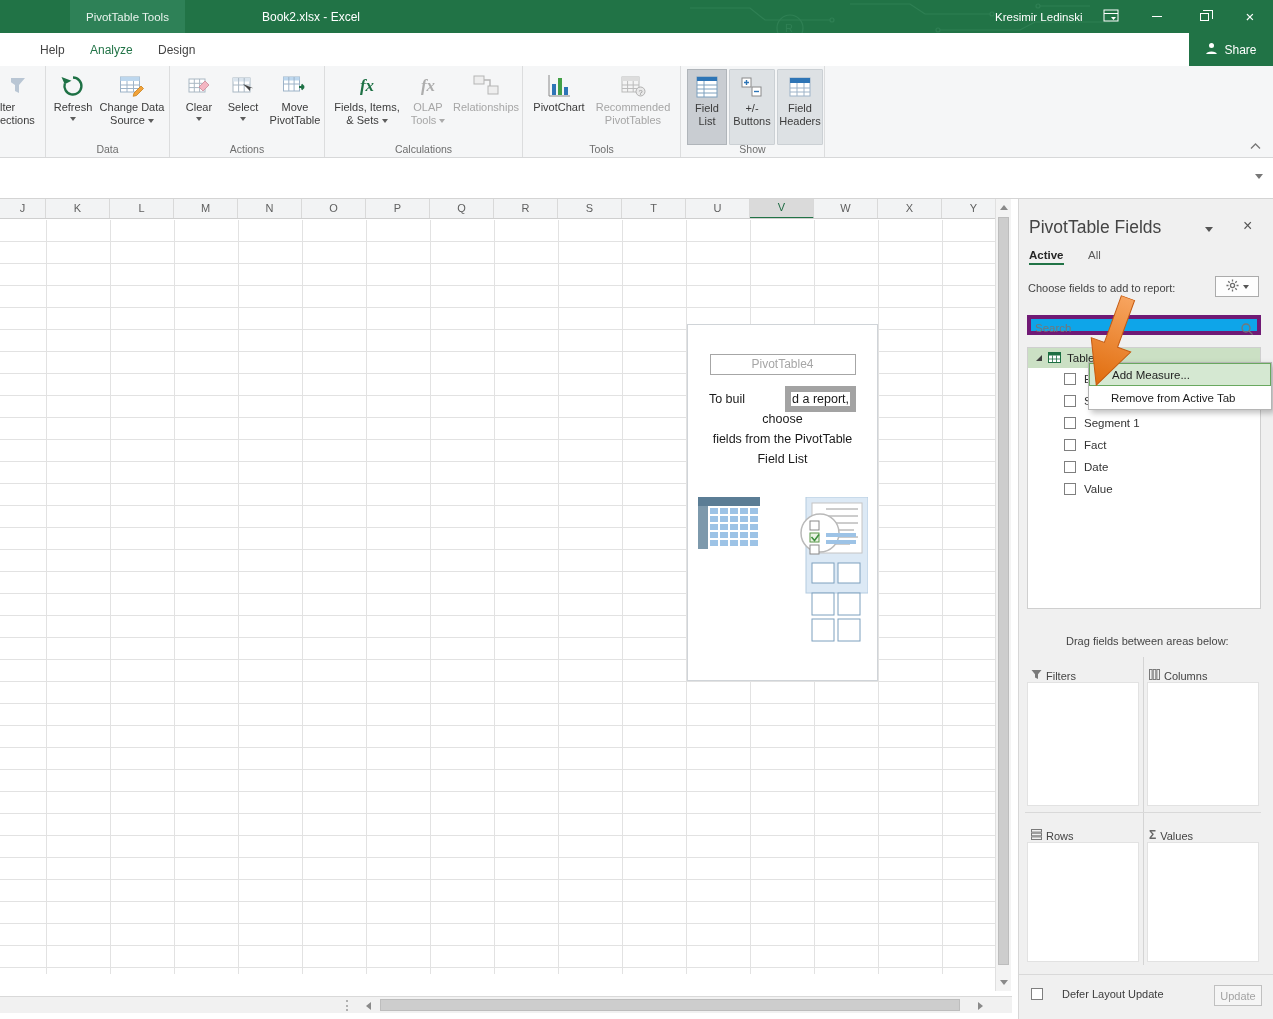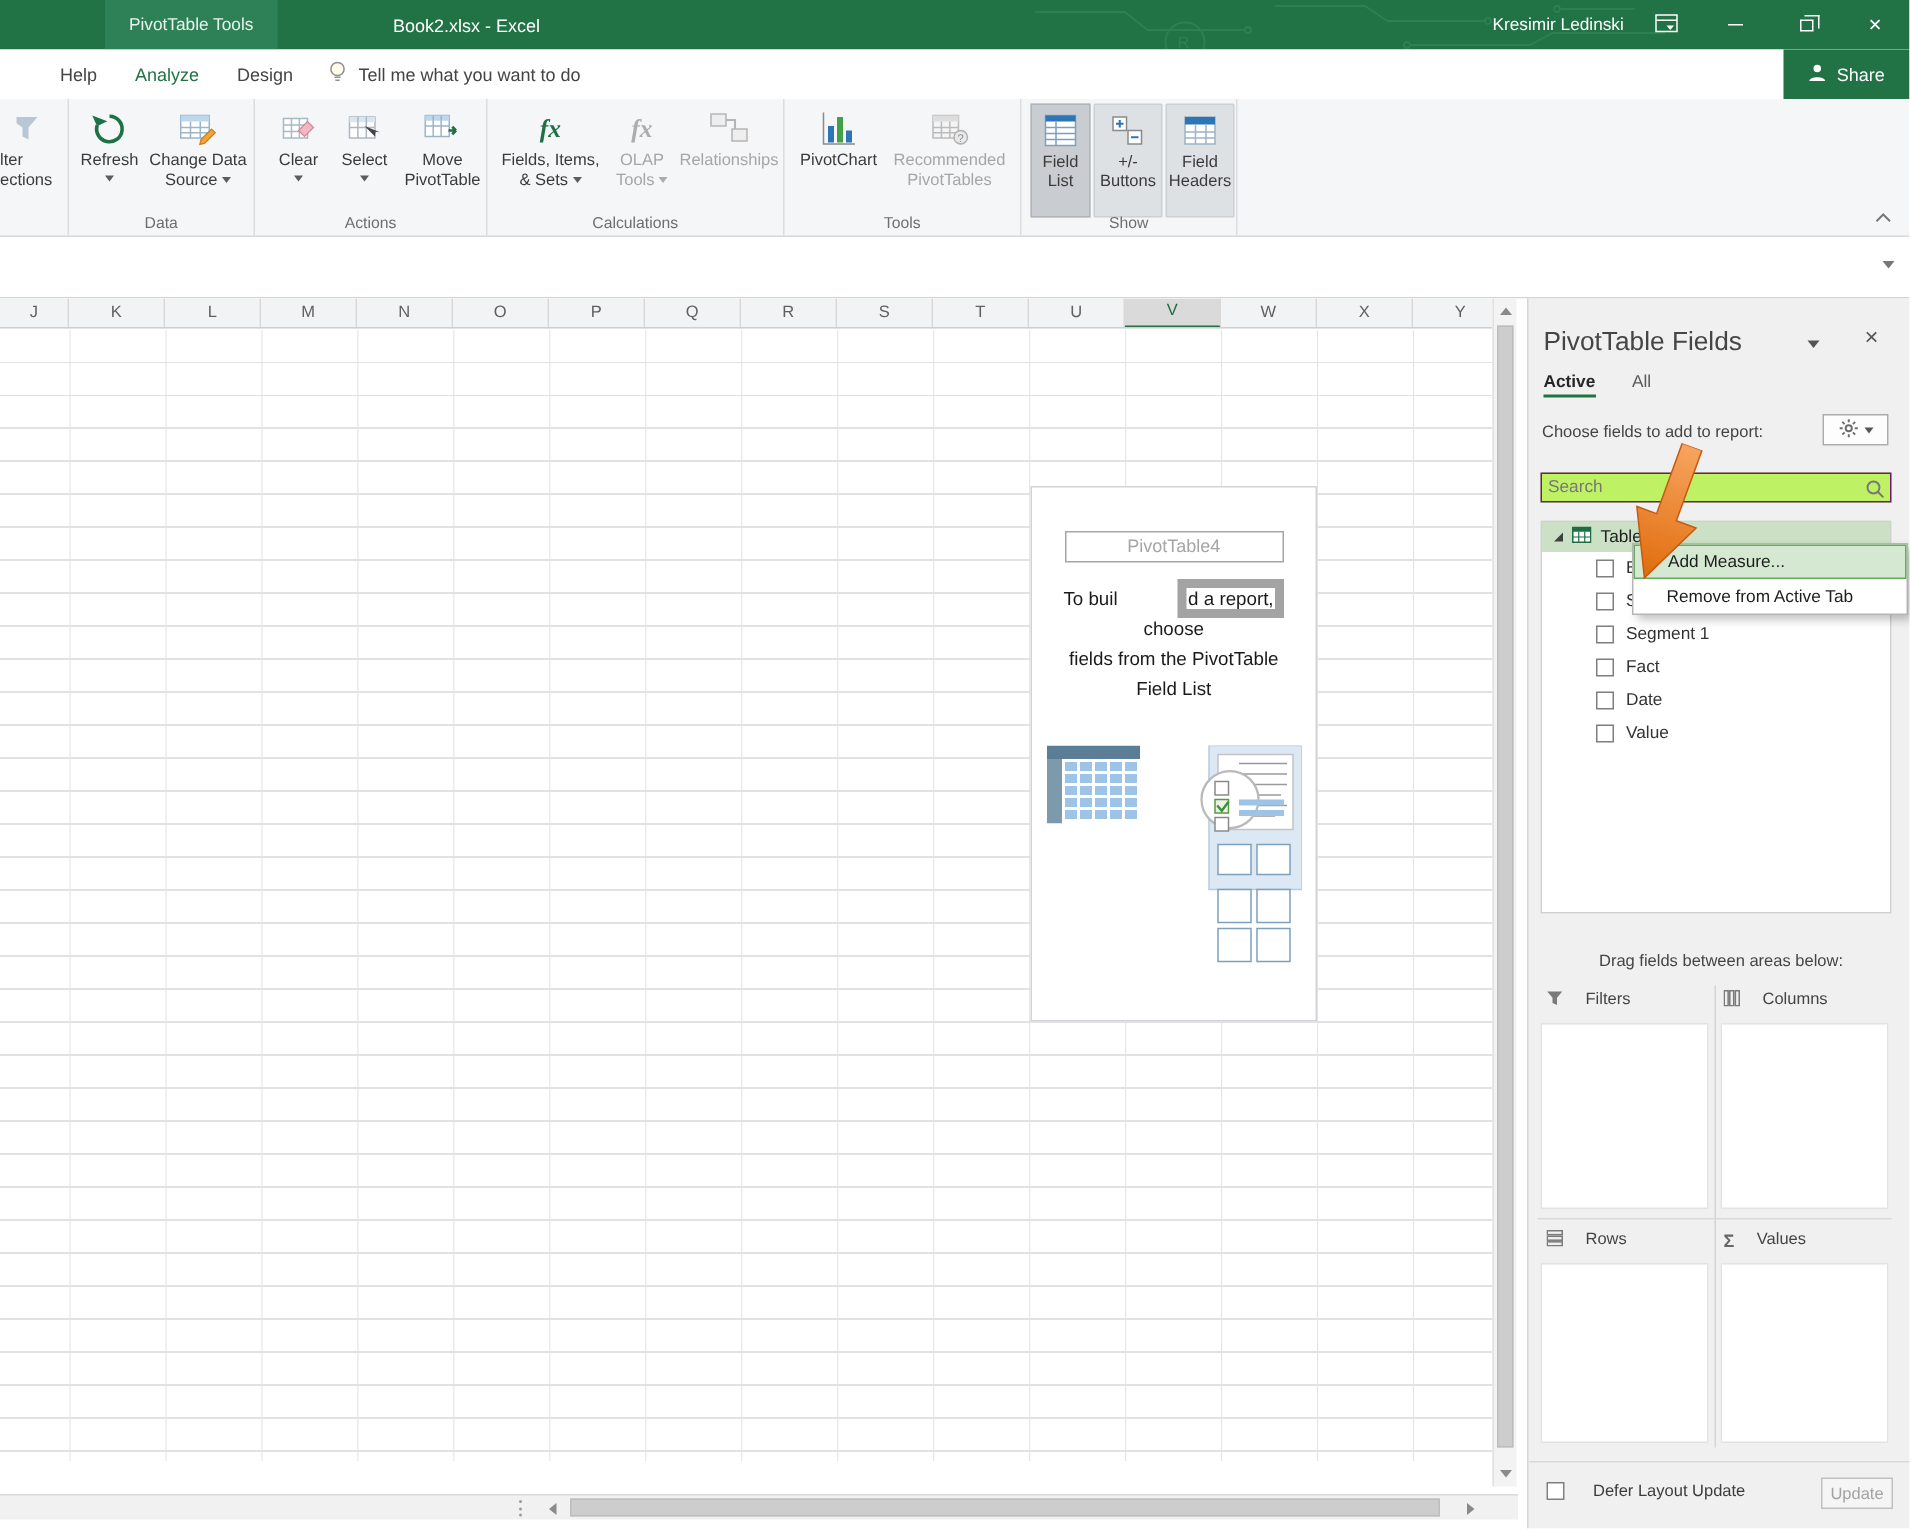--- a/index.html
+++ b/index.html
@@ -82,32 +82,32 @@
   .pane { position:absolute; left:1018px; top:199px; width:255px; height:820px; background:#f0f0f0; border-left:1px solid #d6d6d6; }
   .pane-title { position:absolute; left:10px; top:18px; font-size:17.5px; color:#454545; }
   .pane-caret { position:absolute; left:186px; top:28px; width:0; height:0; border-left:4px solid transparent; border-right:4px solid transparent; border-top:5px solid #555; }
   .pane-close { position:absolute; left:224px; top:18px; font-size:16px; color:#555; }
   .pane-tab { position:absolute; top:50px; font-size:11.5px; }
   .pane-tab.on  { left:10px; color:#262626; font-weight:bold; border-bottom:2px solid #217346; padding-bottom:2px; }
   .pane-tab.off { left:69px; color:#595959; }
   .choose { position:absolute; left:9px; top:83px; font-size:11px; color:#444; }
   .gearbtn { position:absolute; left:196px; top:77px; width:44px; height:21px; background:#fdfdfd; border:1px solid #ababab; display:flex; align-items:center; justify-content:center; gap:4px; }
   .gcaret { width:0; height:0; border-left:3.5px solid transparent; border-right:3.5px solid transparent; border-top:4px solid #555; }
-  .searchbox { position:absolute; left:8px; top:116px; width:234px; height:20px; background:#bef264; border:1px solid #701a75; }
+  .searchbox { position:absolute; left:8px; top:116px; width:234px; height:20px; background:#0ea5e9; border:4px solid #701a75; }
   .searchbox input { width:206px; height:18px; border:none; outline:none; font-family:"Liberation Sans",sans-serif; font-size:11.5px; padding:0 4px; color:#333; background:transparent; }
   .searchbox input::placeholder { color:#767676; }
   .mag { position:absolute; right:3px; top:3px; }
   .fieldsbox { position:absolute; left:8px; top:148px; width:234px; height:262px; background:#fff; border:1px solid #cfcfcf; }
   .tbl-row { height:20px; background:#cbe0c4; display:flex; align-items:center; padding-left:8px; gap:6px; font-size:11.5px; color:#222; }
   .exp-tri { width:0; height:0; border-bottom:6px solid #404040; border-left:6px solid transparent; }
   .frow { height:22px; display:flex; align-items:center; padding-left:36px; gap:8px; }
   .cb { width:12px; height:12px; background:#fff; border:1px solid #7f7f7f; flex:0 0 auto; }
   .flabel { font-size:11.5px; color:#333; white-space:nowrap; }
   .draglabel { position:absolute; left:10px; top:436px; font-size:11px; color:#444;padding-left:37px; }
-  .area-label { position:absolute; height:22px; display:flex; align-items:flex-start; gap:15px; font-size:11px; color:#444; }
+  .area-label { position:absolute; height:22px; display:flex; align-items:flex-end; gap:4px; font-size:11px; color:#444; }
   .al-f { left:12px; top:461px; }  .al-c { left:130px; top:461px; }
   .al-r { left:12px; top:621px; }  .al-v { left:130px; top:621px; }
   .area-box { position:absolute; background:#fff; border:1px solid #e2e2e2; }
   .ab-f { left:8px;  top:483px; width:112px; height:124px; }
   .ab-c { left:128px; top:483px; width:112px; height:124px; }
   .ab-r { left:8px;  top:643px; width:112px; height:120px; }
   .ab-v { left:128px; top:643px; width:112px; height:120px; }
   .vdiv { position:absolute; left:124px; top:458px; width:1px; height:308px; background:#d4d4d4; }
   .hdiv { position:absolute; left:6px; top:613px; width:236px; height:1px; background:#d9d9d9; }
   .botline { position:absolute; left:0; top:775px; width:255px; height:1px; background:#d9d9d9; }
@@ -167,29 +167,20 @@
 <div class="tabrow">
   <div class="rtab" style="left:26px">
       <span>Help</span>
     </div>
   <div class="rtab active" style="left:76px">
       <span>Analyze</span>
     </div>
   <div class="rtab" style="left:144px">
       <span>Design</span>
     </div>
-  <div class="tellme">
-    <span>
-      <svg width="14" height="16" viewBox="0 0 14 16">
-          <circle cx="7" cy="6" r="4.4" fill="#fffbe8" stroke="#8f8f8f"></circle>
-          <path d="M5 11.5h4M5.6 13.5h2.8" stroke="#8f8f8f" fill="none"></path>
-        </svg>
-    </span>
-    <span>Tell me what you want to do</span>
-  </div>
   <div class="share">
     <span>
       <svg width="13" height="13" viewBox="0 0 13 13">
           <circle cx="6.5" cy="3.6" r="2.5" fill="#fff"></circle>
           <path d="M1.2 12c0-3.4 10.6-3.4 10.6 0z" fill="#fff"></path>
         </svg>
     </span>
     <span>Share</span>
   </div>
 </div>

